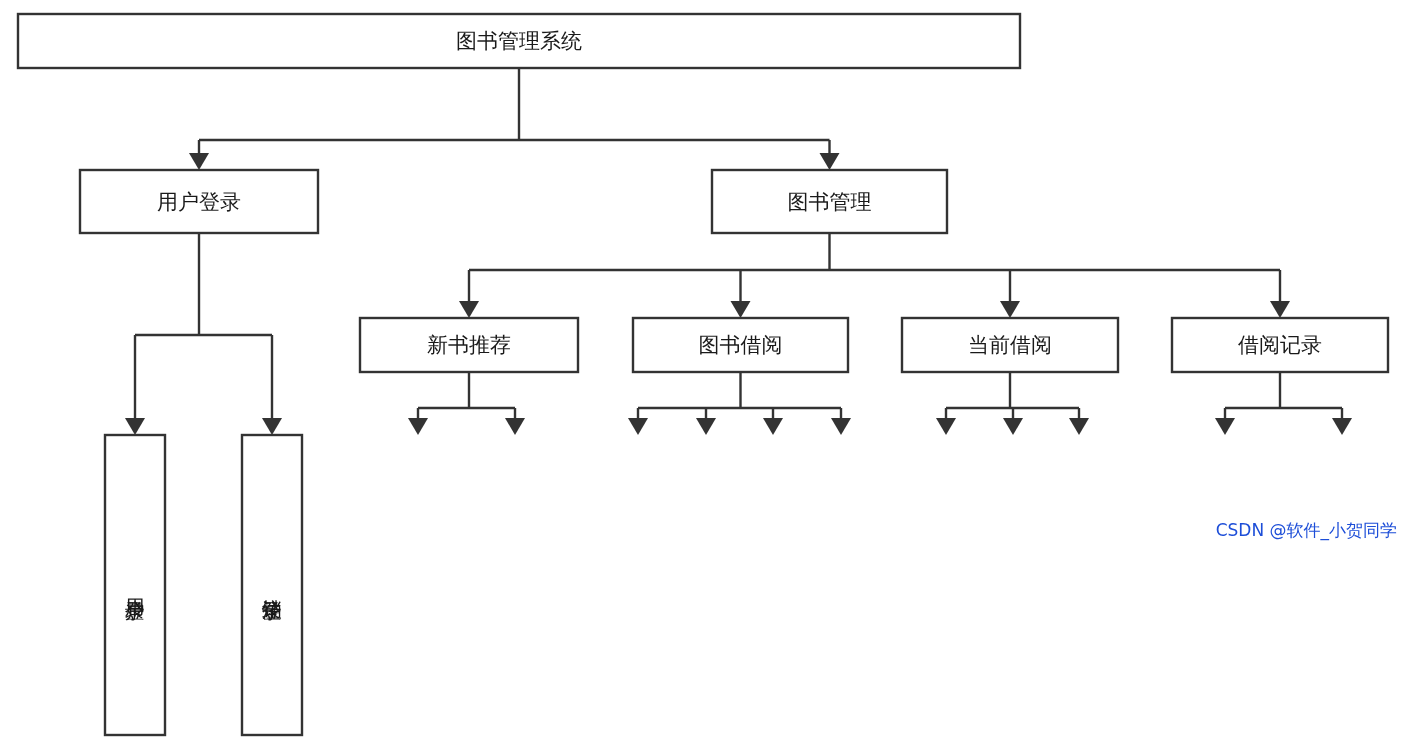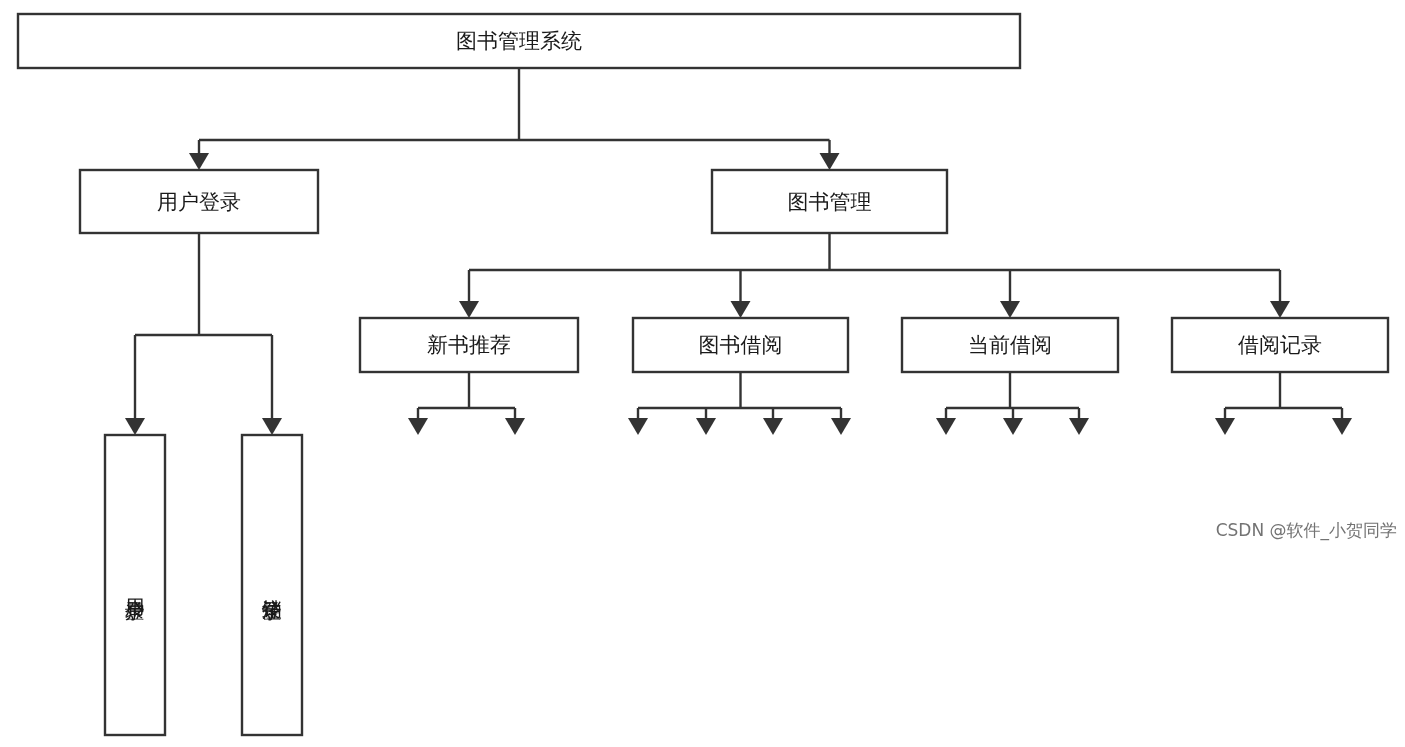--- a/index.html
+++ b/index.html
@@ -61,21 +61,21 @@
     justify-content: center;
     white-space: nowrap;
     pointer-events: none;
   }
   .watermark {
     position: absolute;
     right: 8px;
     bottom: 6px;
     font-family: "DejaVu Sans", "Liberation Sans", sans-serif;
     font-size: 17px;
-    color: #737373;
+    color: #1d4ed8;
     white-space: nowrap;
   }
 </style>
 </head>
 <body>
 
 <div id="diagram-root">
 
   <svg class="diagram-canvas" viewBox="0 0 1405 747">
     <g id="connectors-layer">

